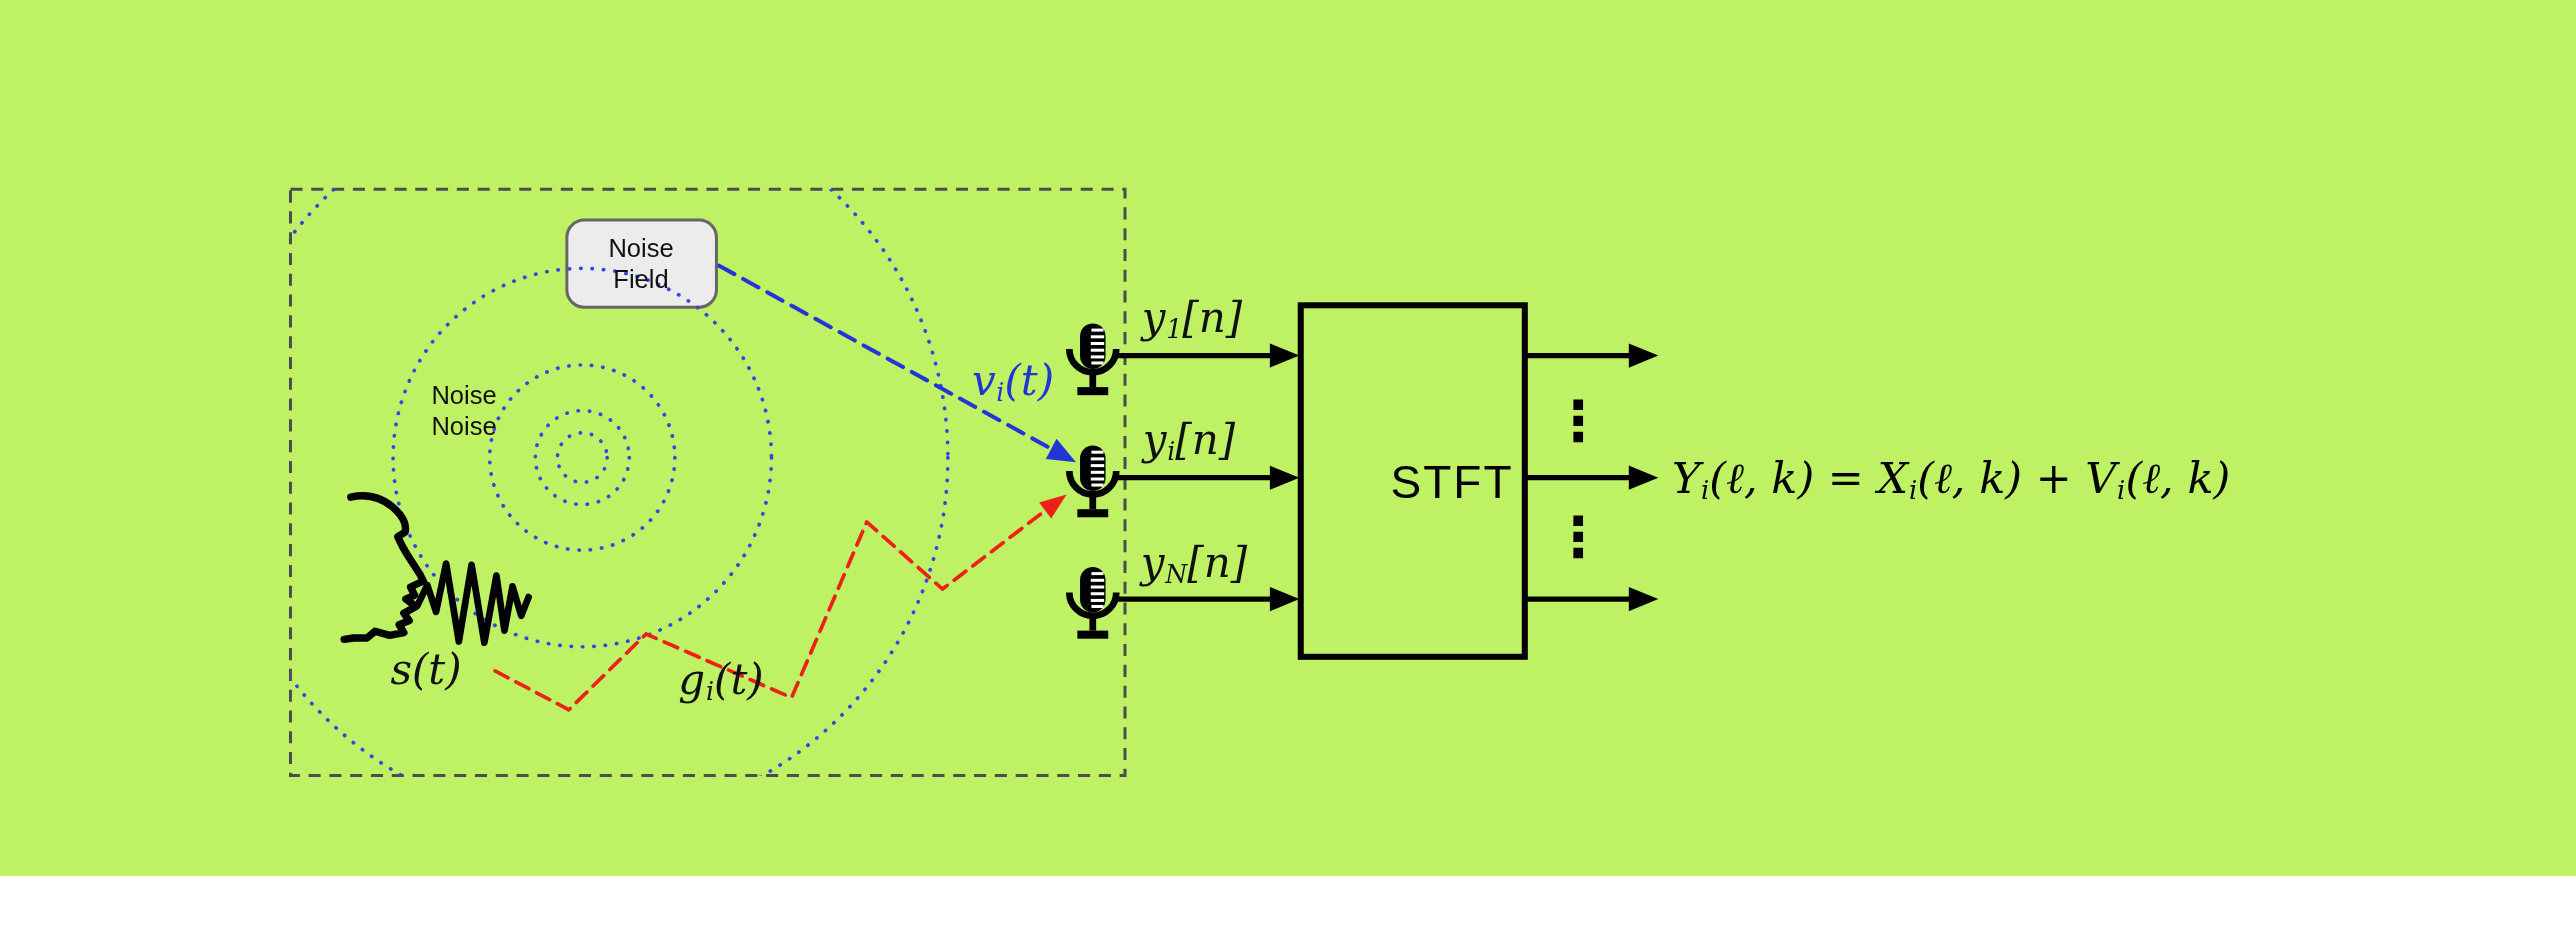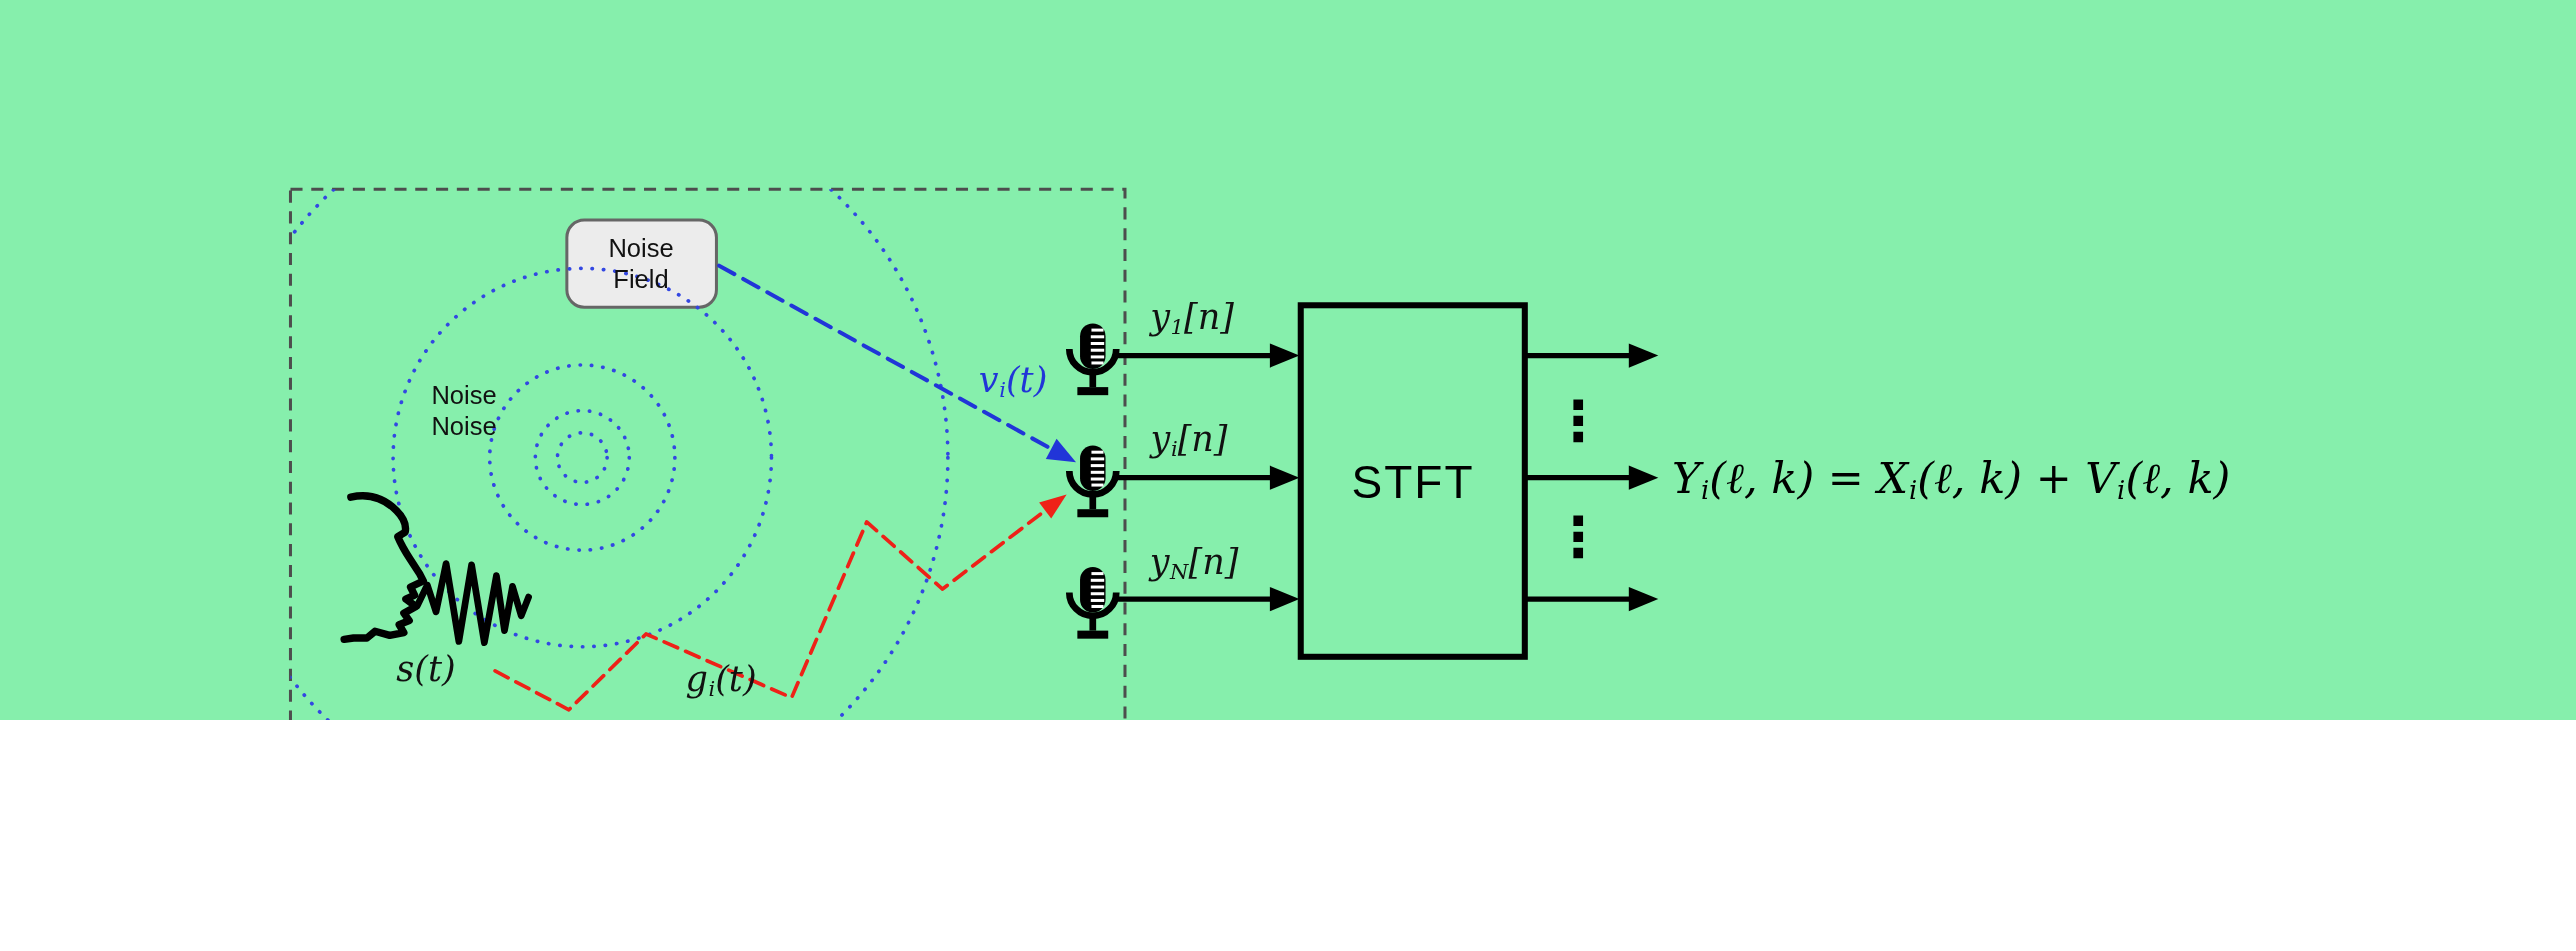--- a/index.html
+++ b/index.html
@@ -6,34 +6,34 @@
     --accent-red:#ee2118;
     --accent-blue:#2135d8;
     --wavefront-blue:#3347e2;
     --boundary-gray:#4d4d4d;
     --ink:#111111;
     --noise-source-fill:#ececec;
     --noise-source-border:#666666;
   }
   html,body{margin:0;padding:0;background:#ffffff;}
   .stage{
-    position:relative;width:2576px;height:720px;background:#86efac;
+    position:relative;width:2576px;height:876px;background:#bef264;
     overflow:hidden;font-family:"Liberation Sans",sans-serif;
   }
   .stage svg{position:absolute;left:0;top:0;}
   .layer{position:absolute;left:0;top:0;width:100%;height:100%;pointer-events:none;}
   .lbl{position:absolute;transform:translate(-50%,-50%);white-space:nowrap;color:var(--ink);}
-  .math{font-family:"DejaVu Serif","Liberation Serif",serif;font-style:italic;font-size:35px;}
+  .math{font-family:"DejaVu Serif","Liberation Serif",serif;font-style:italic;font-size:42px;}
   .math .sb{font-size:.6em;position:relative;top:.22em;margin-left:0.7px;}
   .eq{font-size:43px;transform:translate(0,-50%);}
   .red{color:var(--accent-red);}
   .blue{color:var(--accent-blue);}
   .sans{font-style:normal;font-family:"Liberation Sans",sans-serif;}
   .two-line{font-size:25.5px;line-height:1.22;text-align:center;font-weight:400;}
-  .stft-label{font-size:46px;letter-spacing:2px;color:#000;}
+  .stft-label{font-size:46px;letter-spacing:2px;color:#000;margin-left:39px;}
   .vdots{font-family:"DejaVu Sans",sans-serif;font-style:normal;font-size:55px;font-weight:bold;color:#000;line-height:1;}
   
   .room-edge{fill:none;stroke:var(--boundary-gray);stroke-width:4.5;stroke-dasharray:18 13;}
   .ring{fill:none;stroke:var(--wavefront-blue);stroke-width:5.5;stroke-linecap:round;stroke-dasharray:0.5 16.5;}
   .blue-dash{fill:none;stroke:var(--accent-blue);stroke-width:6;stroke-linecap:round;stroke-dasharray:26 15;}
   .red-dash{fill:none;stroke:var(--accent-red);stroke-width:5.5;stroke-linecap:round;stroke-linejoin:round;stroke-dasharray:22 13;}
   .blue-fill{fill:var(--accent-blue);stroke:none;}
   .red-fill{fill:var(--accent-red);stroke:none;}
   .wire{stroke:#000;stroke-width:8;fill:none;}
   .blk{fill:none;stroke:#000;}

